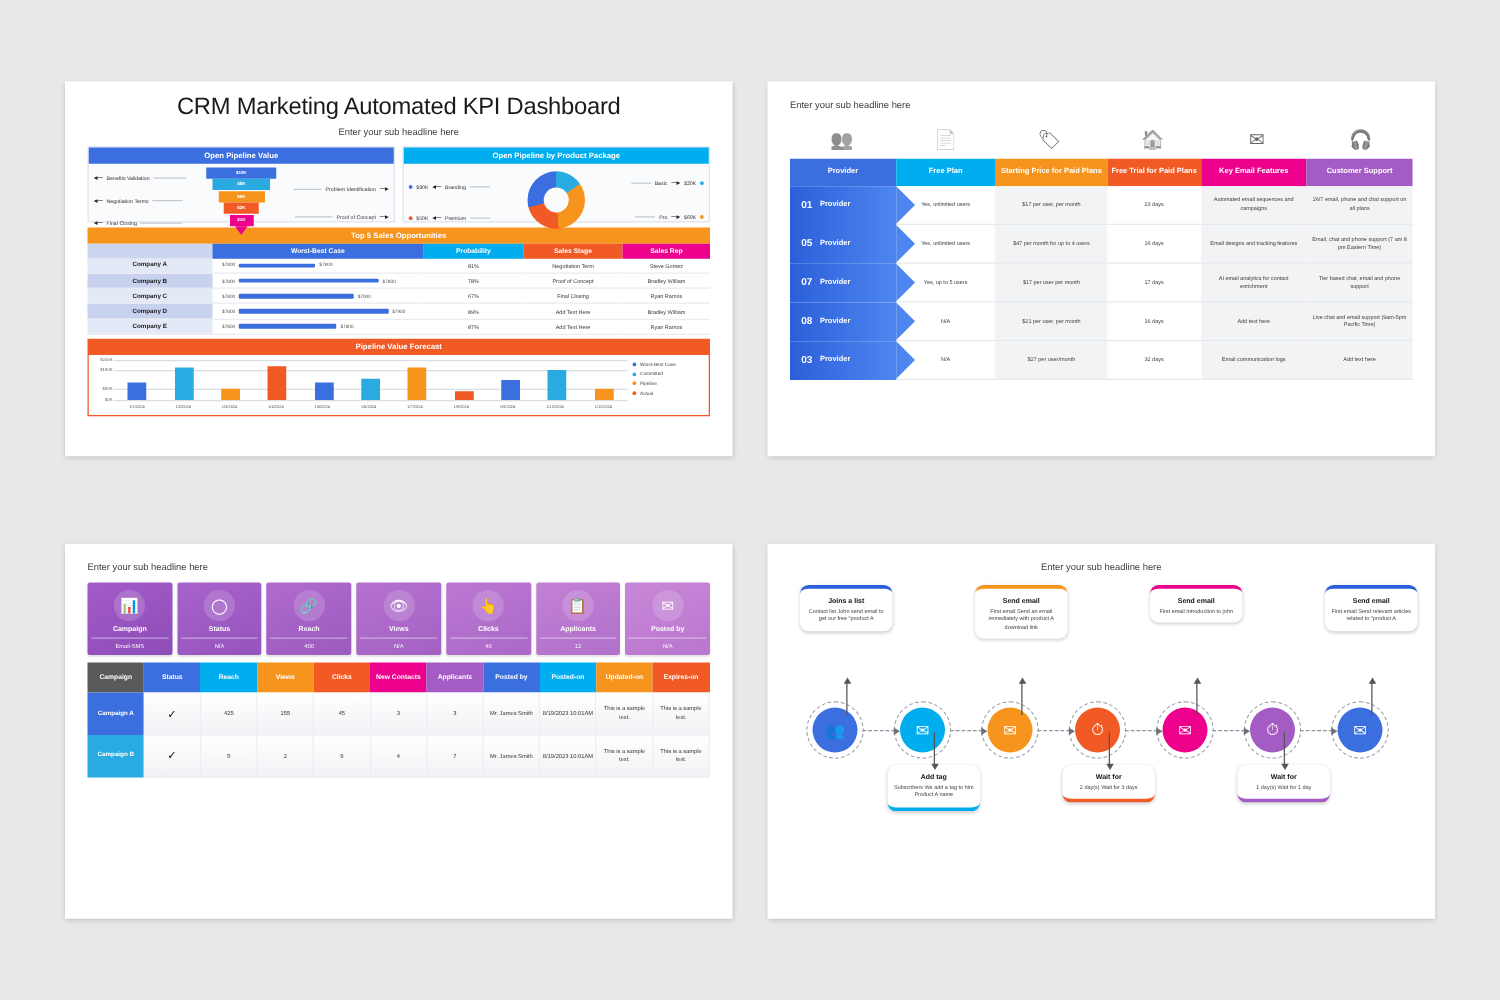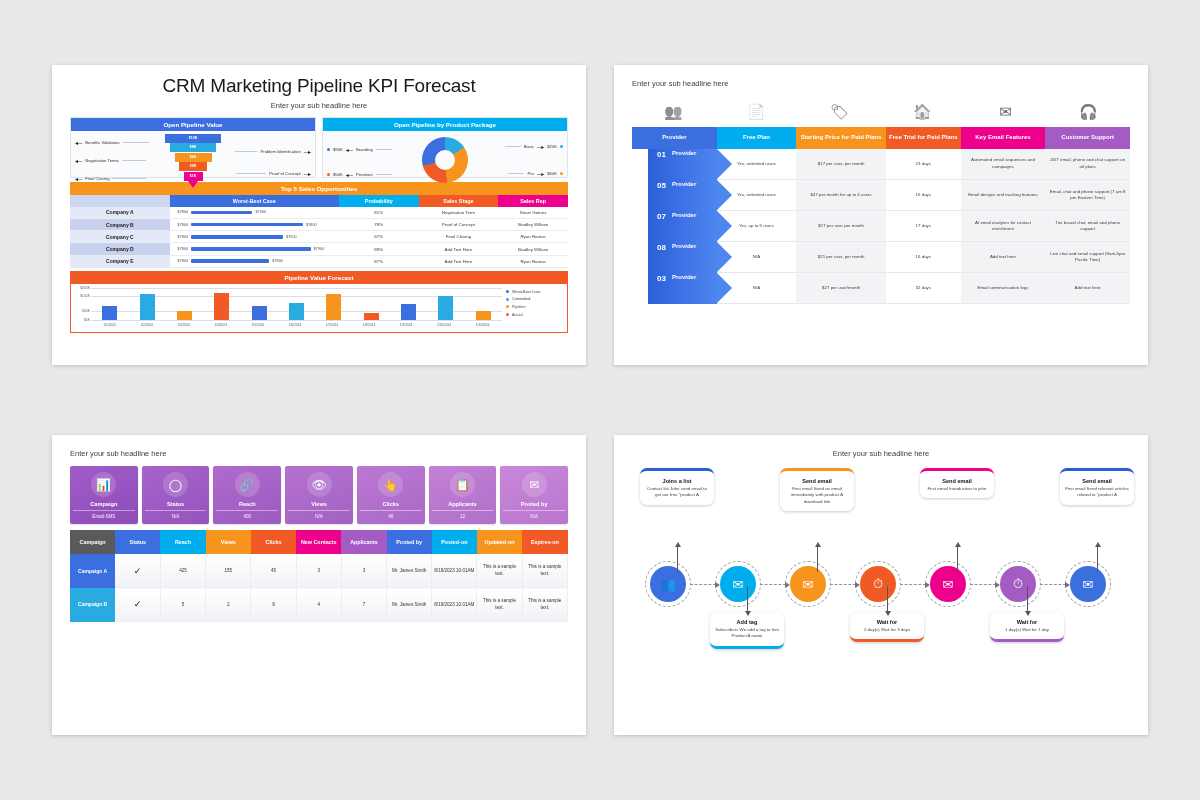--- a/index.html
+++ b/index.html
@@ -79,22 +79,22 @@
 
   
   .cmp-icons{ display:grid; grid-template-columns:repeat(6,1fr); margin-top:9px; gap:0; }
   .cmp-ic{ display:flex; align-items:center; justify-content:center; height:30px; }
   .cmp-table{ width:100%; border-collapse:collapse; table-layout:fixed; }
   .cmp-table th{ color:#fff; font-size:6px; font-weight:700; padding:7px 3px; text-align:center; line-height:1.25;}
   .cmp-table td{ font-size:4.4px; text-align:center; padding:6px 4px; color:#3d3d3d; line-height:1.45;
                  border-bottom:1px solid #e6e9ee; background:#fff;}
   .cmp-table td.alt{ background:#f2f3f5; }
   .prov-cell{ position:relative; padding:0 !important; border-bottom:none !important; background:transparent !important;}
-  .prov{ position:relative; height:31px; display:flex; align-items:flex-start; padding-left:9px; gap:6px;
-         background:linear-gradient(90deg,#2B5FD9,#4E86F0); color:#fff;margin-left:16px; }
+  .prov{ position:relative; height:31px; display:flex; align-items:center; padding-left:9px; gap:6px;
+         background:linear-gradient(90deg,#2B5FD9,#4E86F0); color:#fff; }
   .prov::after{ content:""; position:absolute; right:-15px; top:0; width:0;height:0;
     border-top:15.5px solid transparent; border-bottom:15.5px solid transparent; border-left:15px solid #4E86F0;}
   .prov .num{ font-size:8px; font-weight:700; }
   .prov .txt{ font-size:6px; font-weight:700; }
 
   
   .kpis{ display:flex; gap:4px; margin-top:8px; }
   .kpi{ flex:1; border-radius:2px; padding:6px 3px 5px 3px; text-align:center; color:#fff;
         box-shadow:0 1px 2px rgba(0,0,0,.12); }
   .kpi .circ{ width:25px;height:25px;border-radius:50%;background:rgba(255,255,255,.16);
@@ -129,21 +129,21 @@
   .tl-conn{ position:absolute; height:1px; border-top:1px dashed #8e949e; }
   .tl-conn::after{ content:""; position:absolute; right:-4px; top:-3px;
      border-top:3px solid transparent; border-bottom:3px solid transparent; border-left:5px solid #6d737c;}
 </style>
 </head>
 <body>
 
 <div class="deck">
 
   <div class="slide">
-    <div class="s-title center">CRM Marketing Pipeline KPI Forecast</div>
+    <div class="s-title center">CRM Marketing Automated KPI Dashboard</div>
     <div class="s-sub center">Enter your sub headline here</div>
 
     <div class="s1-grid">
       <div class="panel">
         <div class="panel-hd" style="background:#3B6FE0">Open Pipeline Value</div>
         <div class="panel-bd funnel-wrap">
           <div class="fn-rows" id="fn-rows">
               <div class="fn-row" style="background: rgb(59, 111, 224); width: 56px;">$10K</div>
               <div class="fn-row" style="background: rgb(41, 171, 226); width: 46px;">$8K</div>
               <div class="fn-row" style="background: rgb(247, 148, 30); width: 37px;">$6K</div>

